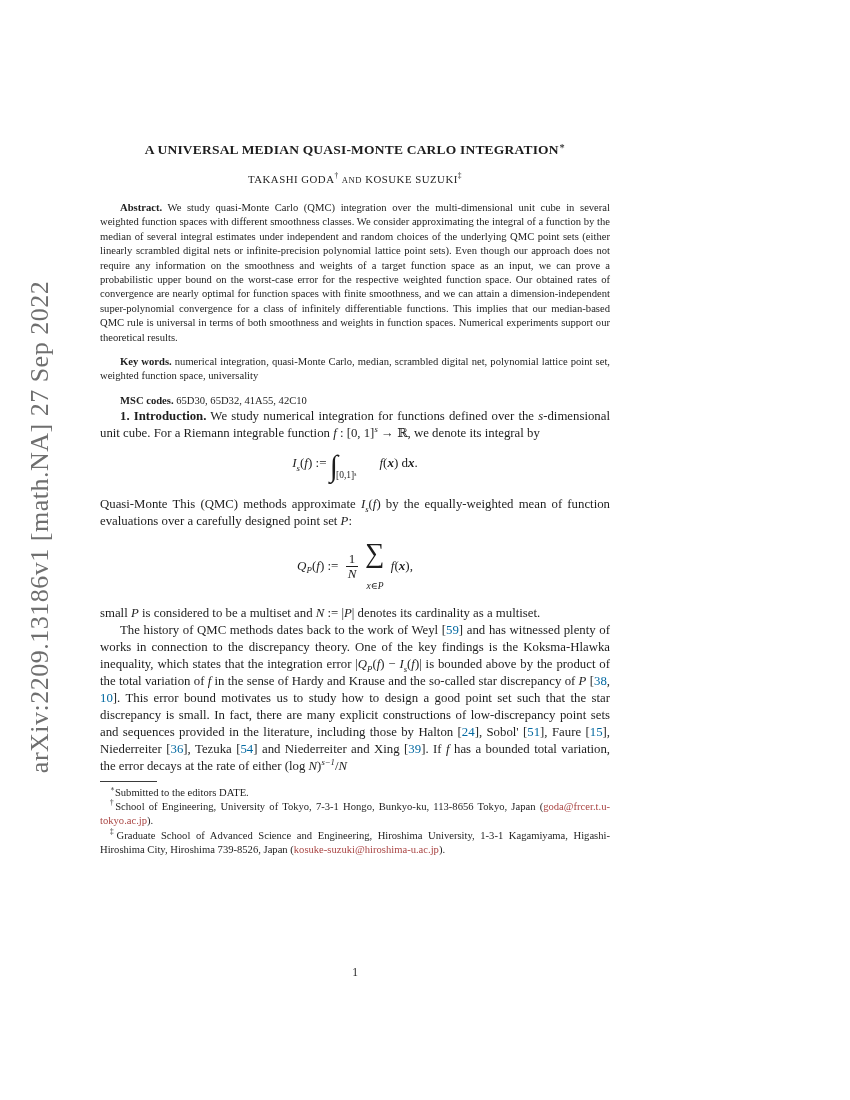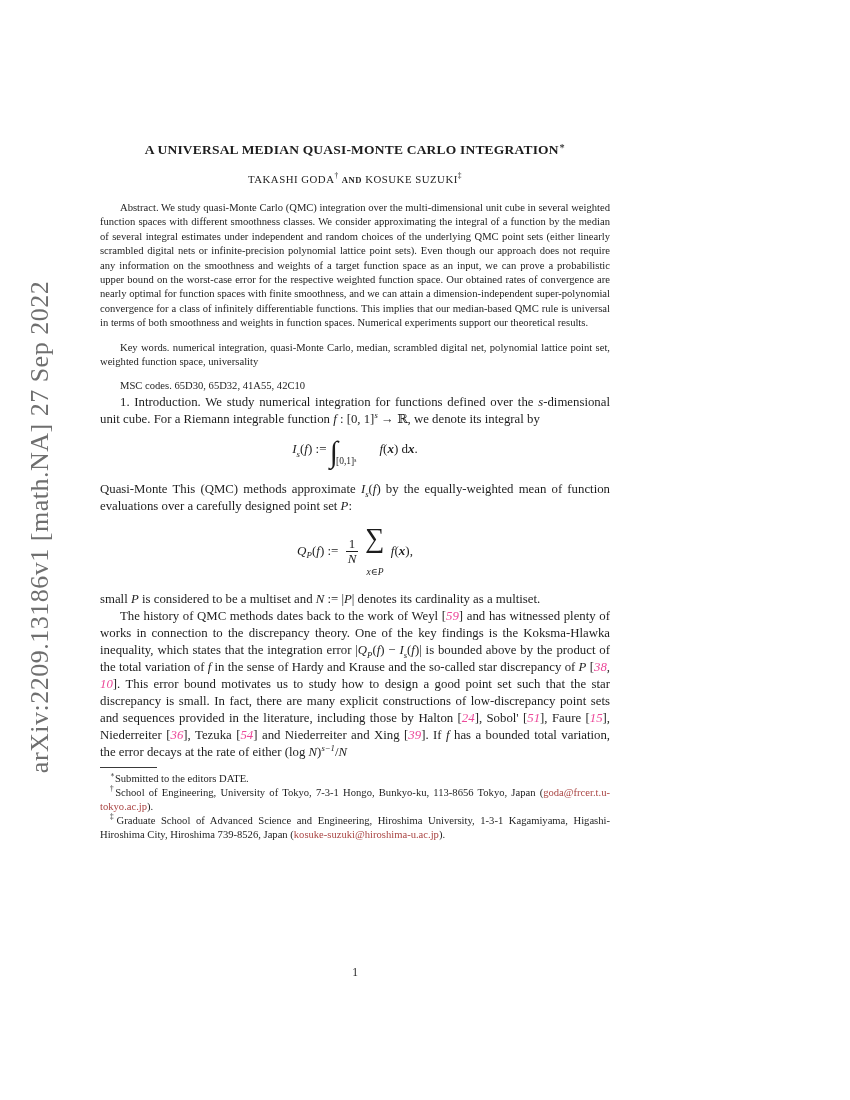--- a/index.html
+++ b/index.html
@@ -24,28 +24,28 @@
   .para-indent{text-indent:20px;}
   .para1{}
   .eq{text-align:center;font-size:13px;margin:5px 0 5px 0;line-height:1;}
   .eq1{padding:9px 0 10px 0;}
   .eq2{padding:6px 0 8px 0;}
   .fnrule{width:57px;border-top:1px solid #3a3a3a;margin:6px 0 4px 0;height:0;}
   .footnotes{font-size:10.6px;line-height:14.2px;text-align:justify;}
   .fn{text-indent:10px;}
   .pagenum{position:absolute;top:966px;left:0;width:510px;text-align:center;font-size:11.5px;}
   
-  .run-b{font-weight:normal;}
+  .run-b{font-weight:bold;}
   .run-i{font-style:italic;}
   .run-bi{font-style:italic;font-weight:bold;}
   .run-sup{vertical-align:super;font-size:68%;line-height:0;}
   .run-isup{vertical-align:super;font-size:68%;line-height:0;font-style:italic;}
   .run-isub{vertical-align:sub;font-size:68%;line-height:0;font-style:italic;}
-  .run-sc{font-size:80%;font-weight:bold;}
-  .run-cite{color:#ec4899;font-style:italic;}
+  .run-sc{font-size:80%;}
+  .run-cite{color:#0369a1;}
   .run-link{color:#a94442;}
   .run-bigint{font-size:30px;font-weight:normal;vertical-align:-9px;line-height:0;}
   .run-intsub{font-size:9.5px;vertical-align:-11px;margin-left:-2px;margin-right:20px;}
   .frac{display:inline-flex;flex-direction:column;align-items:center;vertical-align:middle;margin:0 3px;line-height:1.1;}
   .frac-top{border-bottom:1px solid #1d1d1d;padding:0 3px;}
   .frac-bot{font-style:italic;padding:0 3px;}
   .oplim{display:inline-flex;flex-direction:column;align-items:center;vertical-align:middle;margin:0 3px;}
   .oplim-top{font-size:27px;line-height:0.95;}
   .oplim-bot{font-size:9.5px;font-style:italic;line-height:1;margin-top:16px;}
 </style>

